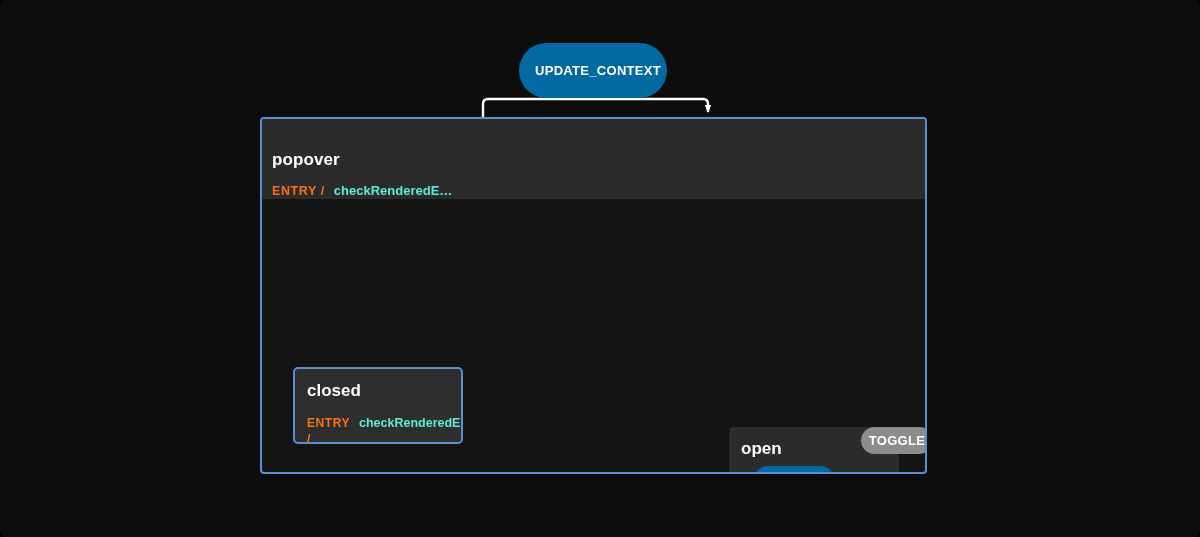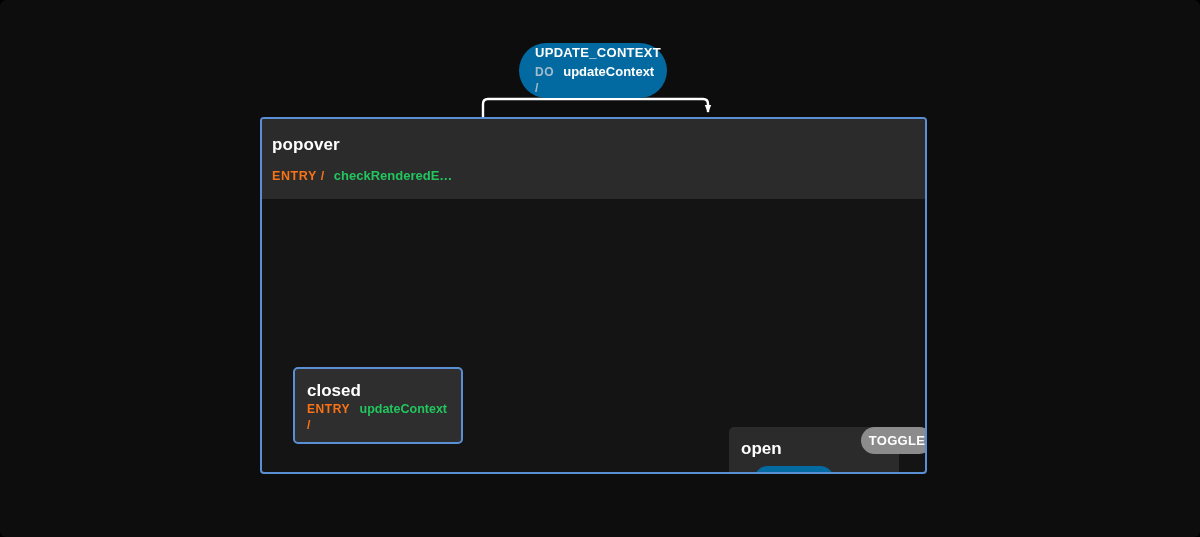--- a/index.html
+++ b/index.html
@@ -47,35 +47,36 @@
     padding: 16px 0 14px 10px;
     box-sizing: border-box;
     height: 80px;
   }
   .machine-title {
     color: #ffffff;
     font-size: 17px;
     font-weight: bold;
     letter-spacing: .1px;
     margin-bottom: 13px;
+    margin-top: 15px;
   }
   .act-row {
     display: flex;
     align-items: baseline;
     gap: 9px;
     line-height: 1.3;
   }
   .act-kw {
     color: #f97316;
     font-size: 12.5px;
     font-weight: bold;
     letter-spacing: .6px;
   }
   .act-val {
-    color: #22c55e;
+    color: #5eead4;
     font-size: 13px;
     font-weight: bold;
   }
   .machine-body {
     position: relative;
     height: 273px;
   }
 
   
   .state {
@@ -86,20 +87,21 @@
     padding: 12px 14px 11px 12px;
   }
   .state.active {
     border: 2px solid #5b8fd4;
     background: #2e2e2e;
   }
   .state-name {
     color: #ffffff;
     font-size: 17px;
     font-weight: bold;
+    margin-bottom: 14px;
   }
   .state .act-kw { font-size: 12px; }
   .state .act-val { font-size: 12.5px; }
 
   #state-closed {
     left: 31px;
     top: 168px;
     width: 170px;
     height: 77px;
   }
@@ -210,21 +212,21 @@
         <span class="act-kw">ENTRY /</span>
         <span class="act-val">checkRenderedE…</span>
       </div>
     </div>
     <div class="machine-body">
 
       <div class="state active" id="state-closed">
         <div class="state-name">closed</div>
         <div class="act-row">
           <span class="act-kw">ENTRY /</span>
-          <span class="act-val">updateContext</span>
+          <span class="act-val">checkRenderedE</span>
         </div>
       </div>
 
       <div class="state" id="state-open">
         <div class="state-name">open</div>
 
       </div>
 
       <div class="chip disabled" id="chip-toggle-top">
         <span class="chip-name">TOGGLE</span>
@@ -232,19 +234,15 @@
 
       <div class="chip enabled" id="chip-toggle-mid">
         <span class="chip-name">TOGGLE</span>
       </div>
 
     </div>
   </div>
 
   <div class="chip enabled single" id="chip-update-context">
     <span class="chip-name">UPDATE_CONTEXT</span>
-    <div class="act-row">
-      <span class="act-kw">DO /</span>
-      <span class="act-val">updateContext</span>
-    </div>
   </div>
 
 </div>
 
 </body></html>

